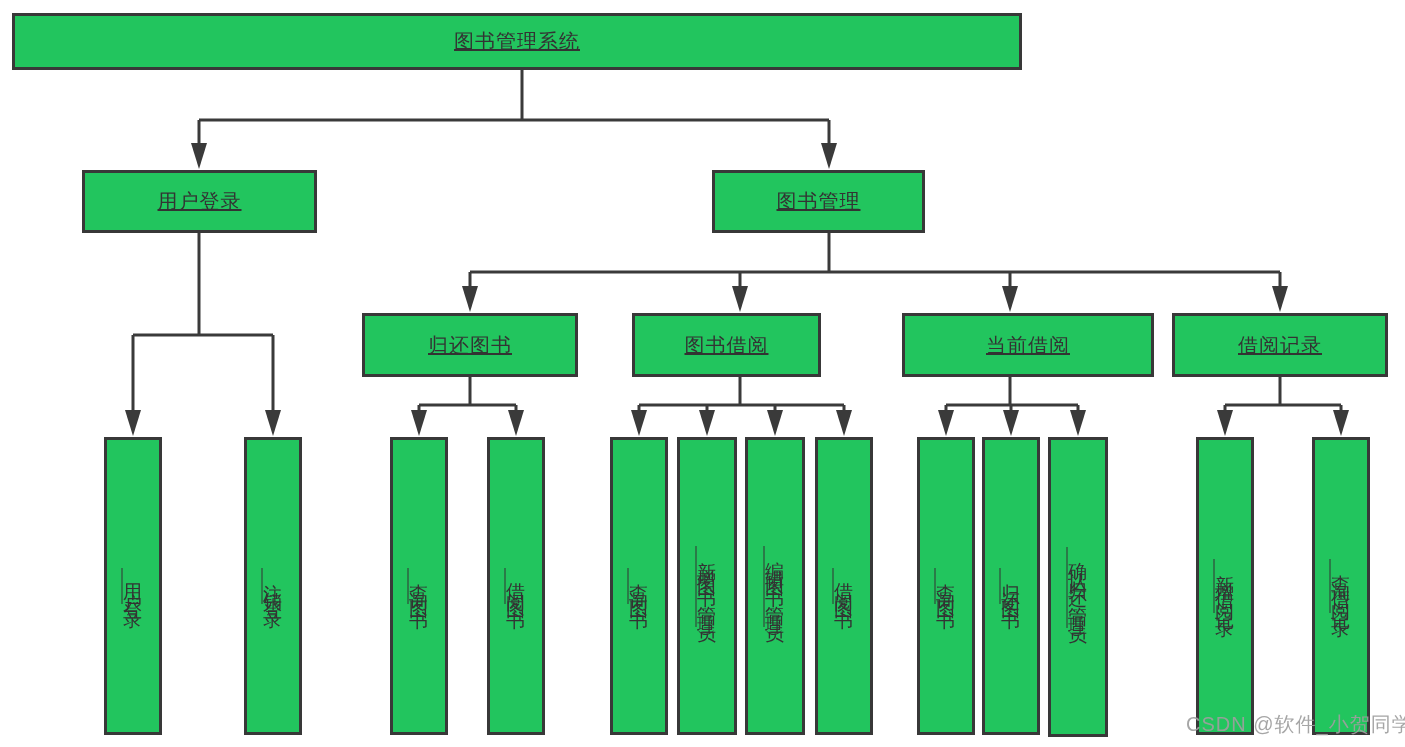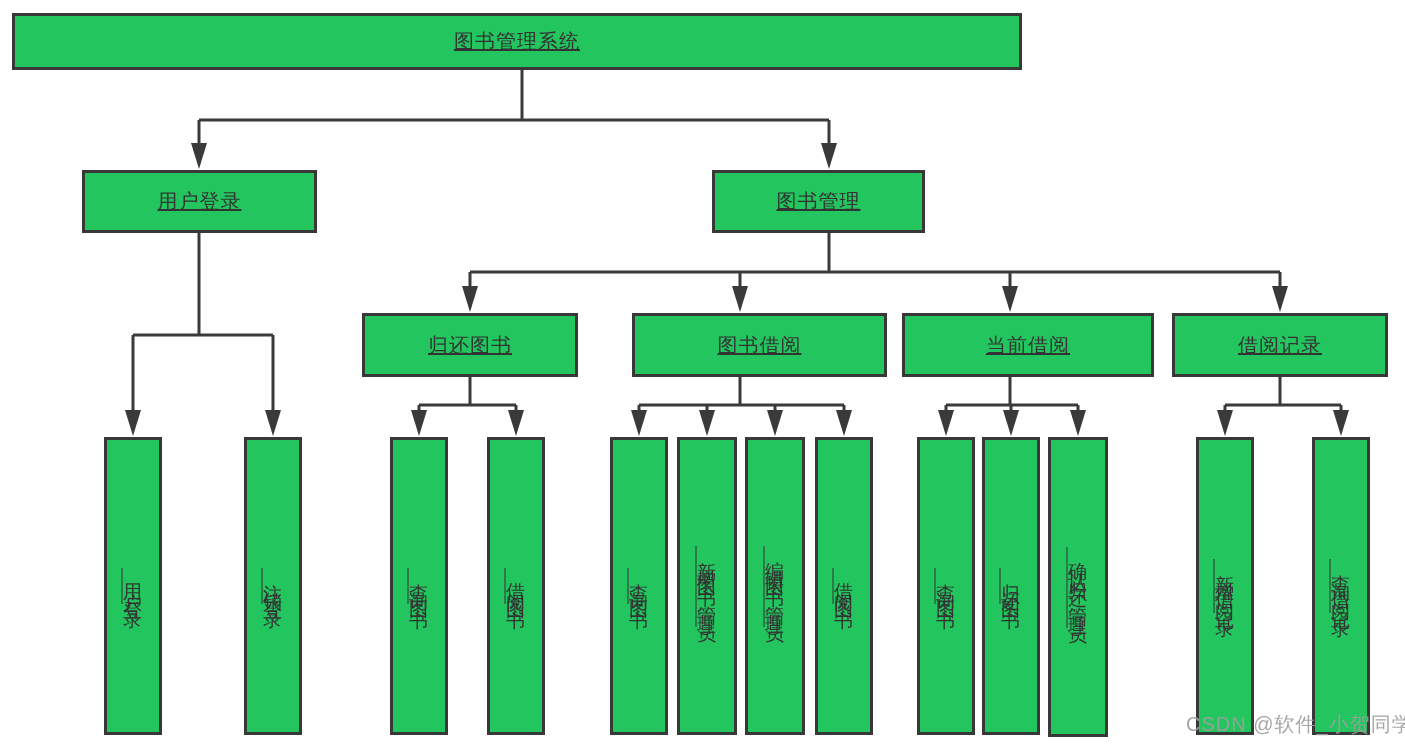--- a/index.html
+++ b/index.html
@@ -84,21 +84,21 @@
   <div class="box" style="left:82px;top:170px;width:235px;height:63px;">
     <span class="hlabel">用户登录</span>
   </div>
   <div class="box" style="left:712px;top:170px;width:213px;height:63px;">
     <span class="hlabel">图书管理</span>
   </div>
 
   <div class="box" style="left:362px;top:313px;width:216px;height:64px;">
     <span class="hlabel">归还图书</span>
   </div>
-  <div class="box" style="left:632px;top:313px;width:255px;height:64px;">
+  <div class="box" style="left:632px;top:313px;width:189px;height:64px;">
     <span class="hlabel">图书借阅</span>
   </div>
   <div class="box" style="left:902px;top:313px;width:252px;height:64px;">
     <span class="hlabel">当前借阅</span>
   </div>
   <div class="box" style="left:1172px;top:313px;width:216px;height:64px;">
     <span class="hlabel">借阅记录</span>
   </div>
 
   <div class="box leaf" style="left:104px;top:437px;width:58px;height:298px;">

